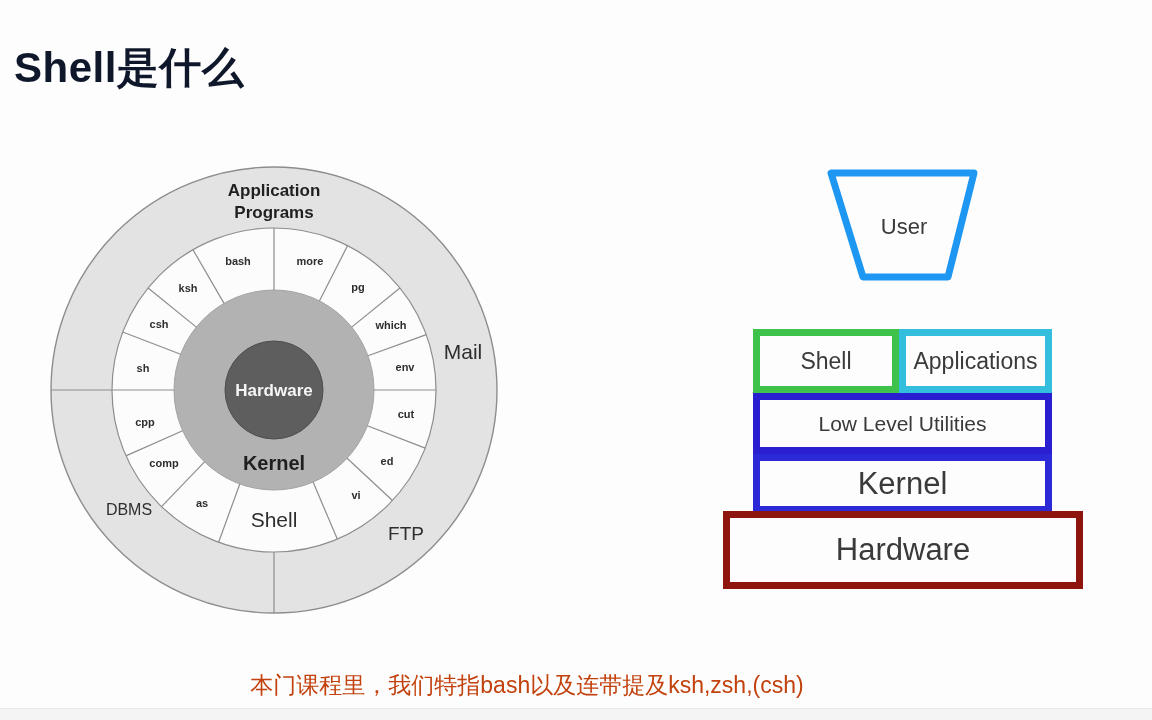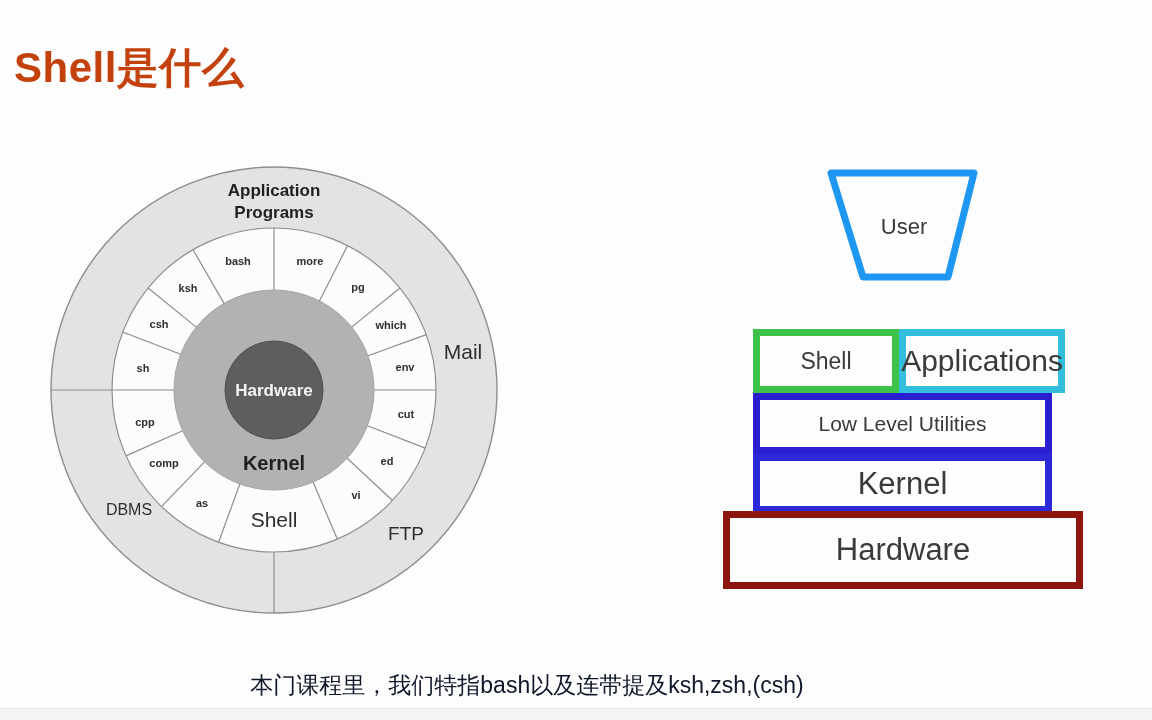--- a/index.html
+++ b/index.html
@@ -2,21 +2,21 @@
 <html><head>
 <meta charset="utf-8">
 <style>
   html,body{margin:0;padding:0;}
   body{
     width:1152px;height:720px;position:relative;overflow:hidden;
     background:#fdfdfd;font-family:"Liberation Sans",sans-serif;
   }
   .page-title{
     position:absolute;left:14px;top:40px;
-    font-size:42px;font-weight:bold;color:#c2410c;letter-spacing:.5px;
+    font-size:42px;font-weight:bold;color:#0f172a;letter-spacing:.5px;
   }
   
   .onion{position:absolute;left:44px;top:160px;width:460px;height:460px;text-align:center;}
   .c-outer{fill:#e3e3e3;stroke:#8d8d8d;stroke-width:1.4;}
   .c-mid{fill:#fcfcfc;stroke:#8d8d8d;stroke-width:1.2;}
   .c-kernel{fill:#b2b2b2;stroke:#a3a3a3;stroke-width:1;}
   .c-hw{fill:#5e5e5e;stroke:#4e4e4e;stroke-width:1;}
   .dividers line{stroke:#8d8d8d;stroke-width:1.2;}
   .onion text{text-anchor:middle;dominant-baseline:central;}
   .util{font-size:11px;font-weight:bold;fill:#2e2e2e;}
@@ -31,21 +31,21 @@
   .stack{position:absolute;left:0;top:0;}
   .user-wrap{position:absolute;left:824px;top:166px;width:160px;height:118px;text-align:right;}
   .user-lbl{font-size:22px;fill:#3a3a3a;text-anchor:middle;dominant-baseline:central;}
   .sbox{
     position:absolute;box-sizing:border-box;background:#fdfdfd;
     display:flex;align-items:center;justify-content:center;
     color:#3a3a3a;border:7px solid #888;
   }
   .caption{
     position:absolute;left:0;top:670px;width:1054px;text-align:center;
-    font-size:23px;color:#0f172a;
+    font-size:23px;color:#c2410c;
   }
   .bottom-band{
     position:absolute;left:0;top:708px;width:1152px;height:12px;
     background:#f4f4f4;border-top:1px solid #eaeaea;
   }
 </style>
 </head>
 <body>
 
 <div class="page-title">Shell是什么</div>
@@ -107,21 +107,21 @@
     <svg width="160" height="118" viewBox="0 0 160 118">
       <polygon points="7,7 150,7 124,111 39,111" fill="none" stroke-width="7" stroke-linejoin="round" style="stroke: rgb(30, 151, 243);"></polygon>
       <text class="user-lbl" x="80" y="60">User</text>
     </svg>
   </div>
 
   <div class="sbox" style="left: 753px; top: 329px; width: 146px; height: 64px; font-size: 23px; border-color: rgb(62, 194, 75);">
     <span>Shell</span>
   </div>
 
-  <div class="sbox" style="left: 899px; top: 329px; width: 166px; height: 64px; font-size: 30px; border-color: rgb(51, 190, 222);">
+  <div class="sbox" style="left: 899px; top: 329px; width: 153px; height: 64px; font-size: 23px; border-color: rgb(51, 190, 222);">
     <span>Applications</span>
   </div>
 
   <div class="sbox" style="left: 753px; top: 393px; width: 299px; height: 61px; font-size: 21px; border-color: rgb(42, 31, 208);">
     <span>Low Level Utilities</span>
   </div>
 
   <div class="sbox" style="left: 753px; top: 454px; width: 299px; height: 59px; font-size: 31px; border-color: rgb(44, 42, 214);">
     <span>Kernel</span>
   </div>

